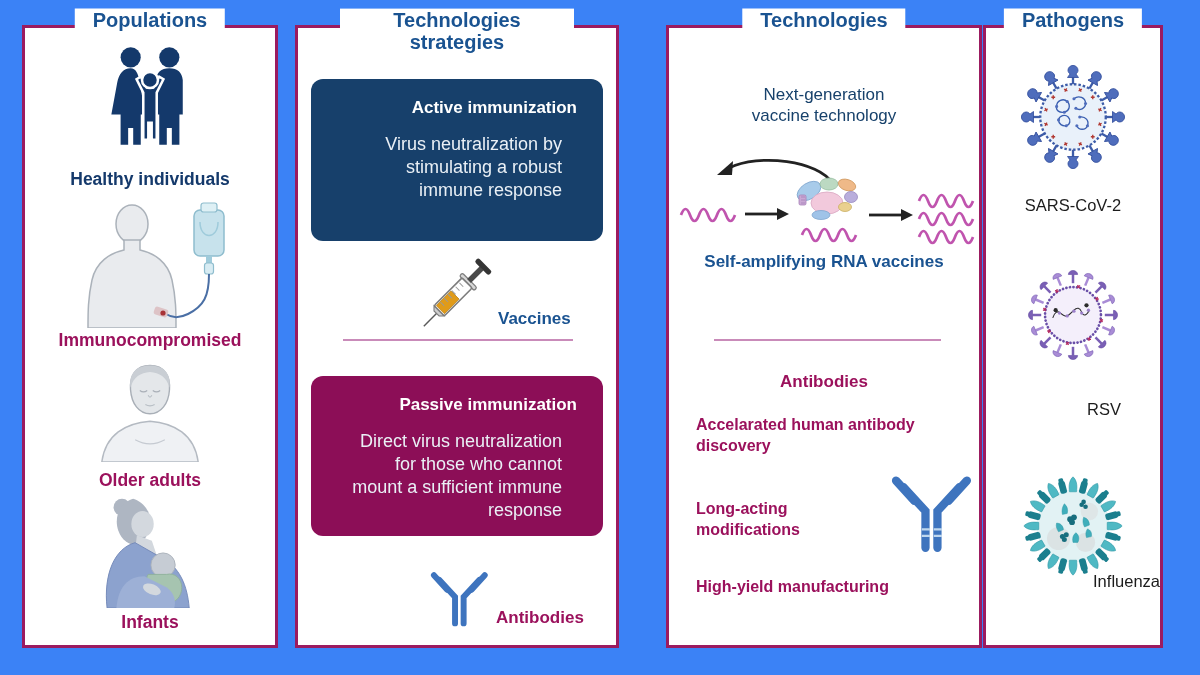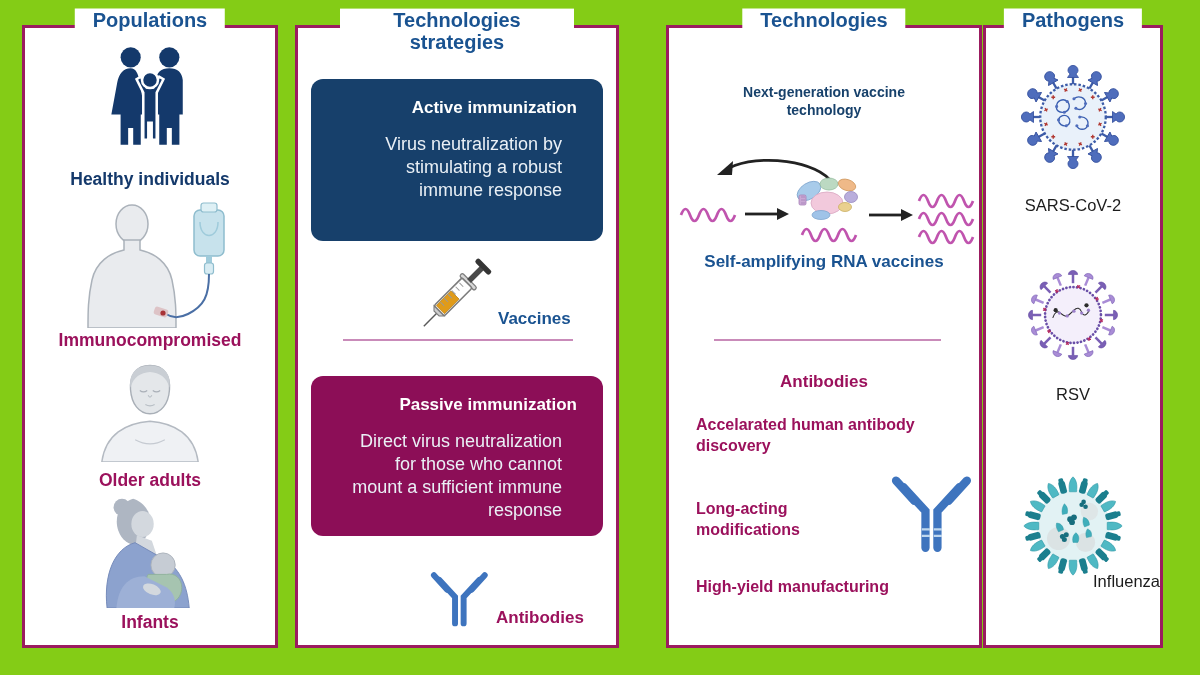--- a/index.html
+++ b/index.html
@@ -1,16 +1,16 @@
 <!DOCTYPE html>
 <html><head>
 <meta charset="utf-8">
 <style>
   html,body{margin:0;padding:0;background:#fff;}
-  .figure{position:relative;width:1200px;height:675px;background:#84cc16;overflow:hidden;
+  .figure{position:relative;width:1200px;height:675px;background:#3b82f6;overflow:hidden;
           font-family:"Liberation Sans",sans-serif;}
   .panel{position:absolute;top:25px;height:623px;border:3px solid #9B1B60;box-sizing:border-box;background:#fff;}
   .panel-populations{left:22px;width:256px;}
   .panel-strategies{left:295px;width:324px;}
   .panel-technologies{left:640px;width:316px;margin-left:26px;}
   .panel-pathogens{left:983px;width:180px;}
   .panel-title{position:absolute;left:50%;top:-8px;transform:translate(-50%,-50%);
                background:#fff;padding:0 18px;font-size:20px;font-weight:bold;color:#1A5391;
                white-space:nowrap;text-align:center;}
   .panel-title.two-line{white-space:normal;width:214px;line-height:1.12;top:3px;padding:0 10px;}
@@ -22,21 +22,21 @@
   .infobox{left:13px;right:13px;border-radius:12px;color:#fff;text-align:right;
            padding:19px 26px 0;box-sizing:border-box;}
   .infobox h3{margin:0 0 13px;font-size:17px;font-weight:bold;color:#fff;}
   .infobox p{margin:15px;font-size:18px;line-height:1.27;color:#EAF0F6;}
   .box-active{top:51px;height:162px;background:#17406B;}
   .box-passive{top:348px;height:160px;background:#8C0E57;}
   .divider{height:2px;background:#C98BB9;}
   .side-label{font-size:17px;font-weight:bold;}
   .blue-label{color:#1A5391;}
   .maroon-label{color:#9B115C;}
-  .tech-heading{width:180px;text-align:center;font-weight:bold;font-size:14px;color:#17416B;line-height:1.25;}
+  .tech-heading{width:180px;text-align:center;font-weight:normal;font-size:17px;color:#17416B;line-height:1.25;}
   .tech-bullet{font-weight:bold;font-size:16px;color:#9B115C;line-height:1.3;}
   .pathogen-label{width:100%;text-align:center;font-size:16.5px;color:#1C1C1C;}
   svg{display:block;}
 </style>
 </head>
 <body>
 
 <div class="figure">
 
   <div class="panel panel-populations">
@@ -313,21 +313,21 @@
         <circle cx="41" cy="53" r="1.7"></circle>
           <circle cx="49" cy="56" r="1.7"></circle>
           <circle cx="56" cy="51" r="1.7"></circle>
         <circle cx="64" cy="53" r="1.7"></circle>
           <circle cx="71" cy="50" r="1.7"></circle>
       </g>
       <circle cx="37" cy="50" r="2.2" fill="#2B2B2B"></circle>
         <circle cx="69" cy="45" r="2.2" fill="#2B2B2B"></circle>
     </svg>
 
-    <div class="abs pathogen-label" style="top:357px;">RSV</div>
+    <div class="abs pathogen-label" style="top:372px;padding-left:31px;">RSV</div>
 
     <svg class="abs centered" style="top:442px;" width="106" height="112" viewBox="0 0 110 110">
       <defs>
         <g id="fluA">
           <path d="M55,4 C58.5,7 59.8,12.5 58.6,19.5 L51.4,19.5 C50.2,12.5 51.5,7 55,4 Z" fill="#4FB9C4" stroke="#2E99A6" stroke-width="0.6"></path>
         </g>
         <g id="fluB">
           <rect x="51.5" y="7" width="7" height="13" rx="2.5" fill="#1B7F8E"></rect>
           <rect x="52.5" y="4" width="5" height="5" rx="1.5" fill="#1B7F8E"></rect>
         </g>

